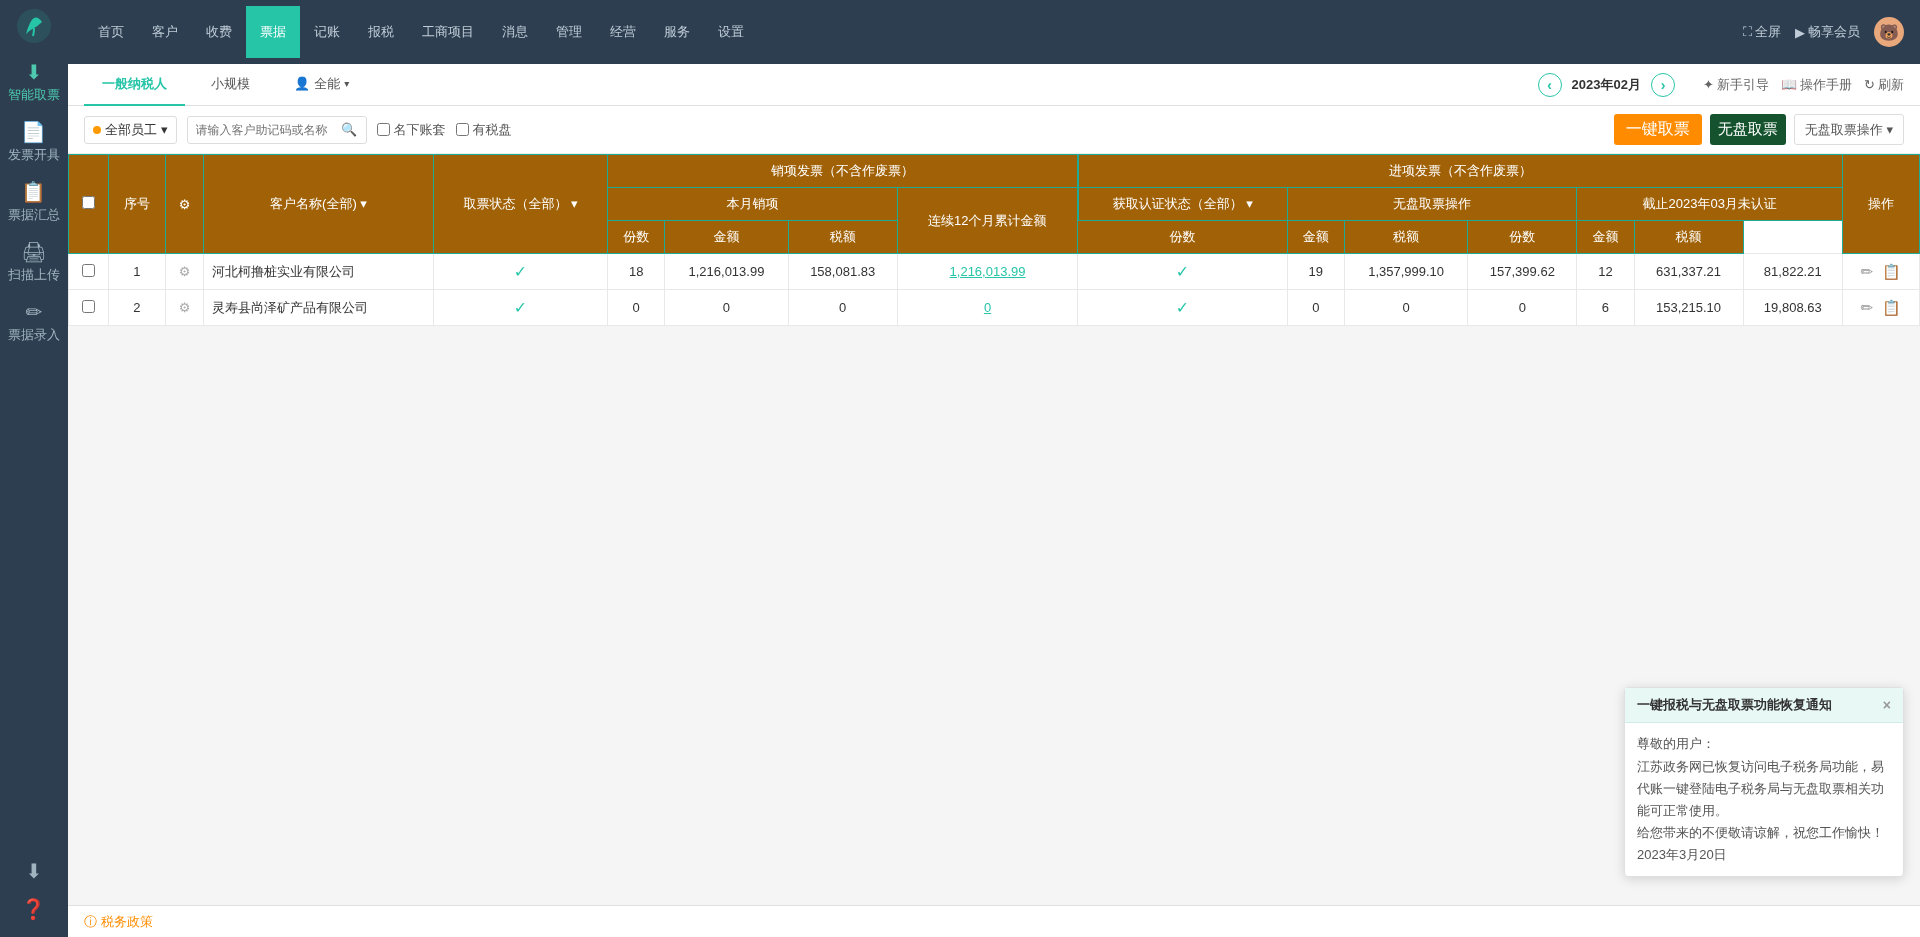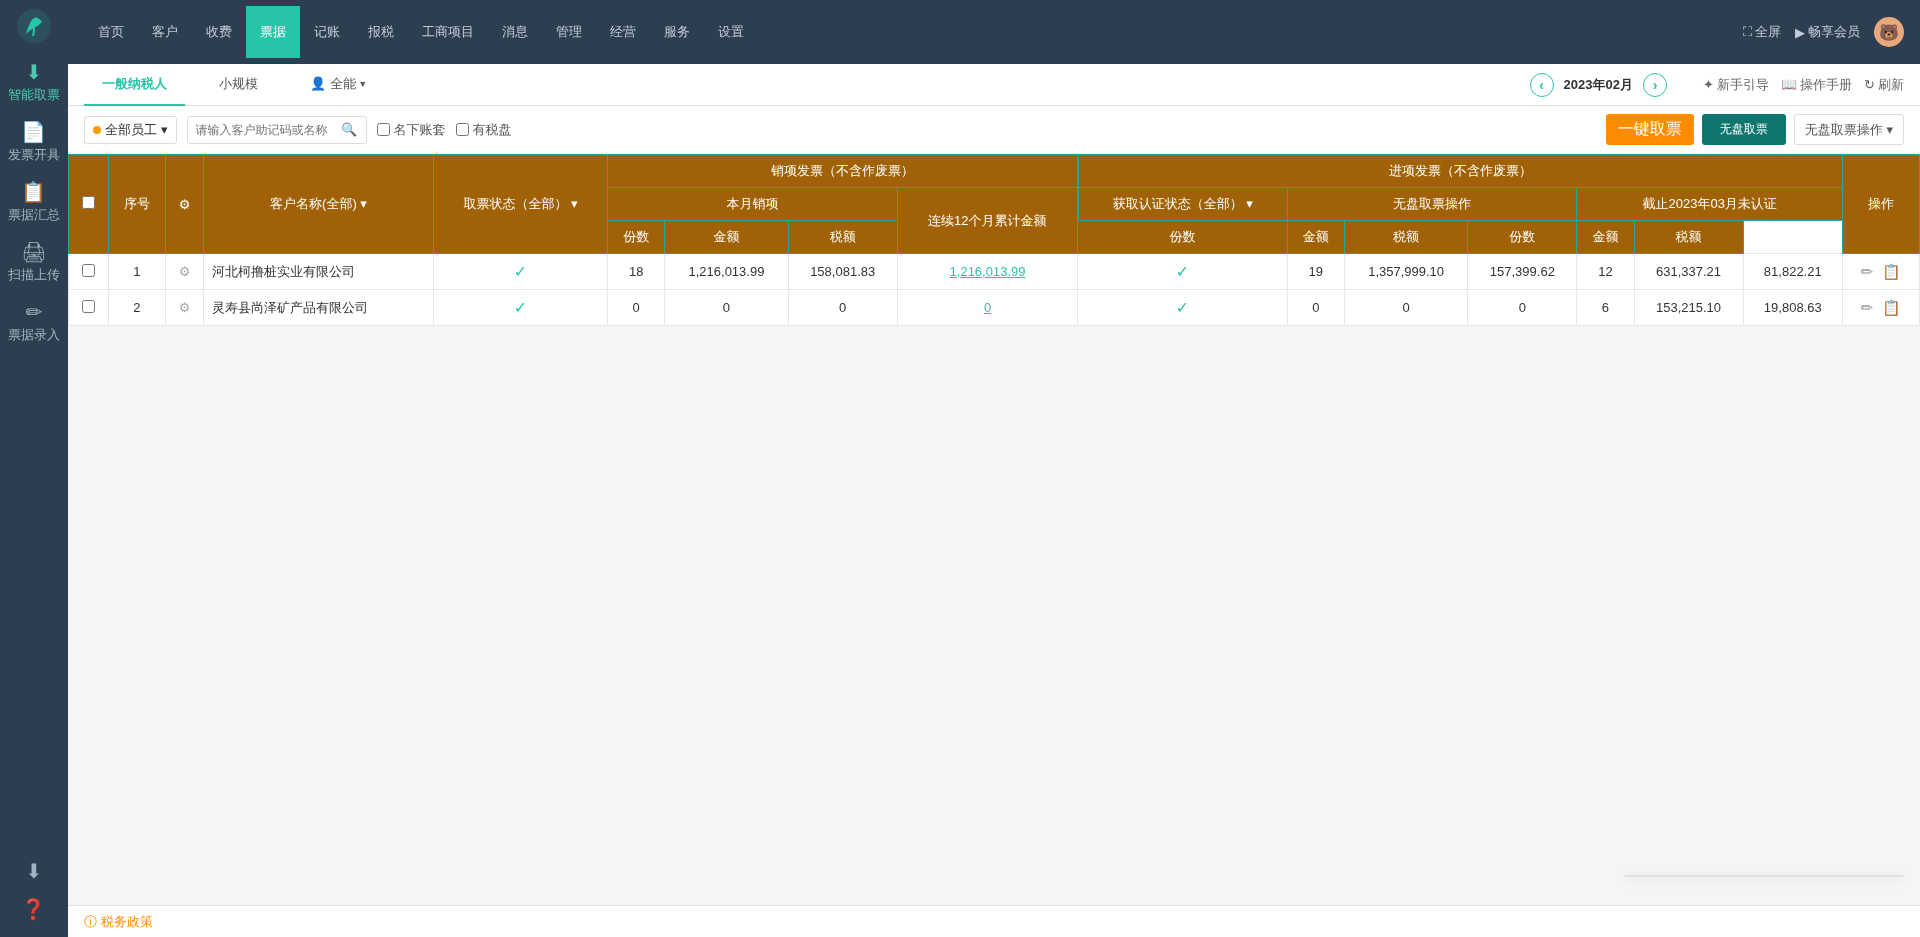--- a/index.html
+++ b/index.html
@@ -105,21 +105,21 @@
     }
 
     
     .tab-bar {
       background: #fff;
       border-bottom: 1px solid #e0e0e0;
       display: flex;
       align-items: center;
       padding: 0 16px;
       height: 42px;
-      gap: 16px;
+      gap: 8px;
       flex-shrink: 0;
     }
     .tab-item {
       padding: 0 18px;
       height: 42px;
       display: flex;
       align-items: center;
       cursor: pointer;
       font-size: 13px;
       color: #555;
@@ -210,26 +210,26 @@
       background: #ff8c00;
       color: #fff;
       border: none;
       border-radius: 3px;
       padding: 5px 12px;
       font-size: 16px;
       cursor: pointer;
       white-space: nowrap;
     }
     .btn-teal {
-      background: #0f766e;
+      background: #14532d;
       color: #fff;
       border: none;
       border-radius: 3px;
-      padding: 5px 18px;
-      font-size: 12px;
+      padding: 5px 8px;
+      font-size: 15px;
       cursor: pointer;
       white-space: nowrap;
     }
     .btn-outline {
       background: #fff;
       color: #555;
       border: 1px solid #ddd;
       border-radius: 3px;
       padding: 4px 10px;
       font-size: 12px;
@@ -526,13 +526,20 @@
     <div class="status-bar">
       <span class="tax-policy">
         <span>ⓘ</span>
         <span>税务政策</span>
       </span>
     </div>
   </div>
 </div>
 
 <div class="notification-panel">
+  <div class="notification-header">
+    <span>一键报税与无盘取票功能恢复通知</span>
+    <span class="notification-close">×</span>
+  </div>
+  <div class="notification-body">
+    <div id="notification-text">尊敬的用户：<br>江苏政务网已恢复访问电子税务局功能，易代账一键登陆电子税务局与无盘取票相关功能可正常使用。<br>给您带来的不便敬请谅解，祝您工作愉快！<br>2023年3月20日</div>
+  </div>
 </div>
 
 </body></html>

